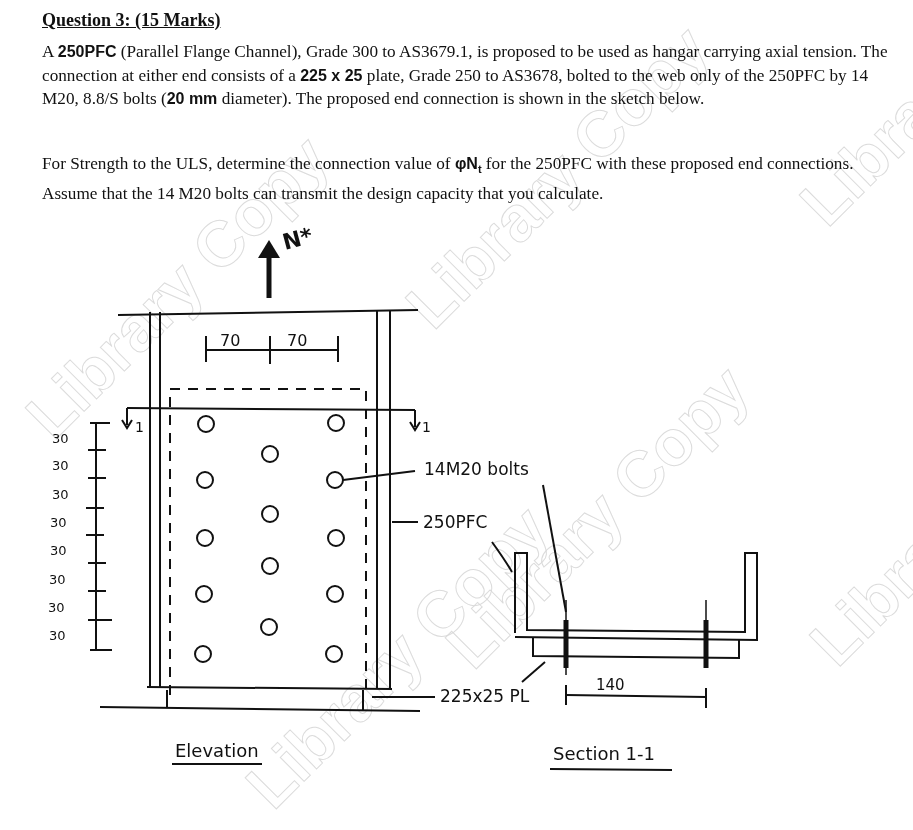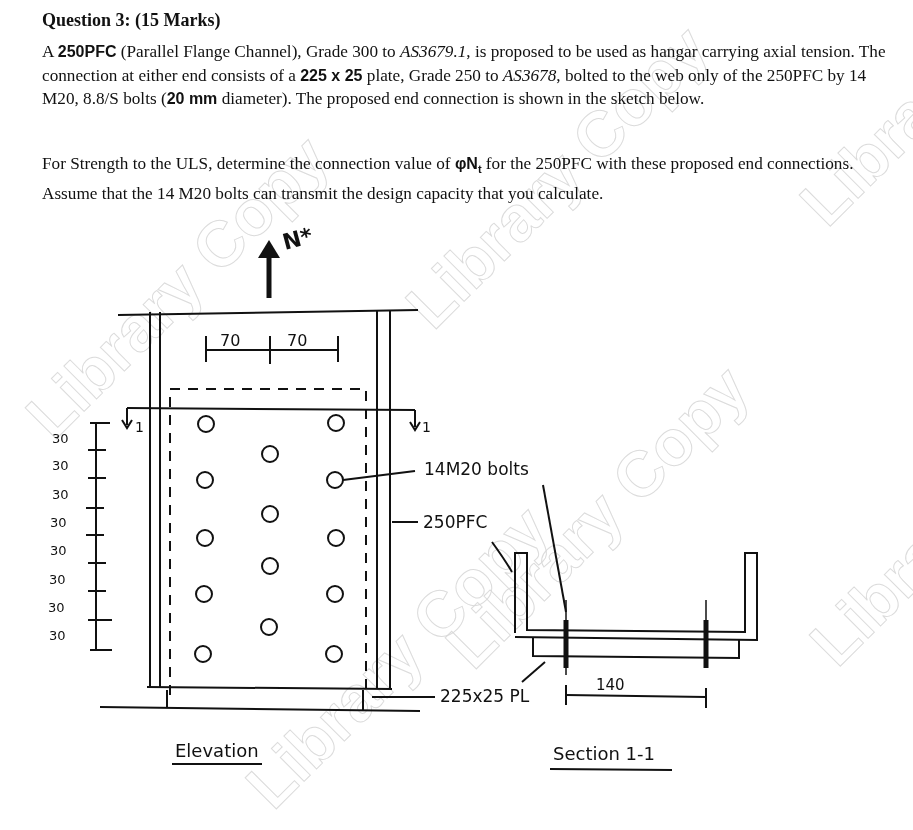--- a/index.html
+++ b/index.html
@@ -1,23 +1,23 @@
 <!DOCTYPE html>
 <html><head>
 <meta charset="utf-8">
 <style>
   html,body{margin:0;padding:0;background:#fff;}
   body{width:913px;height:830px;position:relative;overflow:hidden;font-family:"Liberation Serif","DejaVu Serif",serif;color:#111;}
   .wm{position:absolute;font-family:"Liberation Sans",sans-serif;font-weight:bold;font-size:64px;color:transparent;-webkit-text-stroke:1px #d8d8d8;opacity:0.9;pointer-events:none;white-space:nowrap;}
-  .q-title{position:absolute;left:42px;top:10px;font-size:18px;font-weight:bold;}
+  .q-title{position:absolute;left:42px;top:10px;font-size:18px;font-weight:bold;text-decoration:underline;}
   .para{position:absolute;left:42px;width:860px;font-size:17.2px;line-height:23.6px;}
   .p1{top:40px;}
   .p2{top:152px;}
   .sans-b{font-family:"Liberation Sans",sans-serif;font-weight:bold;font-size:16px;}
-  .ital{font-style:italic;}
+  .ital{}
   svg.diagram{position:absolute;left:0;top:0;}
   .hand{font-family:"DejaVu Sans",sans-serif;fill:#111;}
 </style>
 </head>
 <body>
 
 <div class="wm" style="left:-20px;top:250px;transform:rotate(-45deg);">Library Copy</div>
 <div class="wm" style="left:360px;top:140px;transform:rotate(-45deg);">Library Copy</div>
 <div class="wm" style="left:400px;top:480px;transform:rotate(-45deg);">Library Copy</div>
 <div class="wm" style="left:200px;top:620px;transform:rotate(-45deg);">Library Copy</div>

